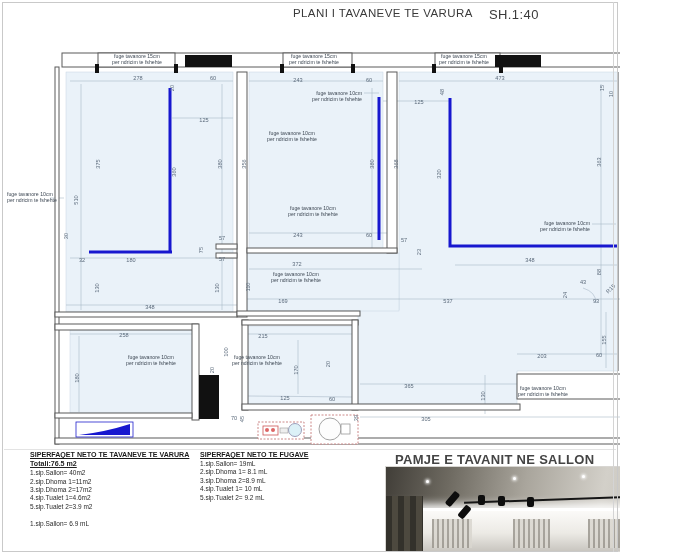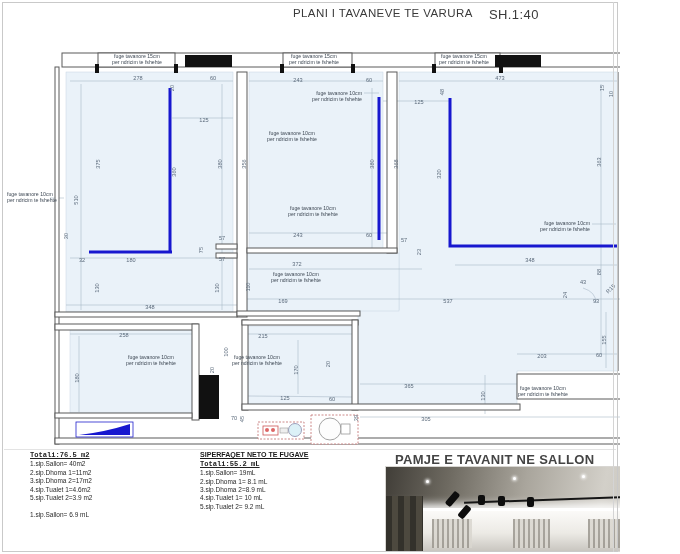--- a/index.html
+++ b/index.html
@@ -19,21 +19,21 @@
   .wall{fill:#fff;stroke:#5a5a5a;stroke-width:1;}
   .wline{stroke:#5a5a5a;stroke-width:1;fill:none;}
   .dimline{stroke:#a9b8c8;stroke-width:.6;fill:none;}
   .blk{fill:#111;}
   .led{stroke:#1717cf;stroke-width:3;fill:none;}
 
   .legend-col{position:absolute;top:451px;color:#222;}
   #legend-1{left:30px;width:172px;}
   #legend-2{left:200px;width:172px;}
   .lg-head div{font-weight:bold;font-size:7.1px;text-decoration:underline;color:#1a1a1a;line-height:1.25;}
-  .lg-total{font-weight:bold;font-size:7.1px;text-decoration:underline;line-height:1.3;font-family:Liberation Mono, monospace;}
+  .lg-total{font-weight:bold;font-size:7.1px;text-decoration:underline;line-height:1.3;}
   .lg-items div{font-size:6.5px;line-height:1.3;color:#2a2a2a;}
   .lg-block2{margin-top:9px;}
 
   #photo-caption{position:absolute;left:395px;top:452px;font-size:13px;font-weight:bold;color:#444;letter-spacing:.3px;}
   #photo{position:absolute;left:385px;top:466px;width:288px;height:84px;overflow:hidden;border:1px solid #d8d6d2;background:#efede9;}
   .ph-ceil{position:absolute;left:0;top:0;right:0;height:52%;
     background:linear-gradient(100deg,#413e38 0%,#6e6a61 22%,#a9a59c 48%,#d3d0c9 75%,#bdbab2 100%);}
   .ph-cove{position:absolute;left:0;right:0;top:49%;height:4px;background:#fff;box-shadow:0 0 9px 4px rgba(255,255,255,.95);}
   .ph-wall{position:absolute;left:0;right:0;top:52%;bottom:0;
     background:linear-gradient(180deg,#fbfaf8 0%,#eceae5 55%,#c9c6c0 100%);}
@@ -244,40 +244,42 @@
         <text x="151" y="359" class="ann" text-anchor="middle">fuge tavanore 10cm</text>
         <text x="151" y="365.2" class="ann" text-anchor="middle">per ndricim te fshehte</text>
         <text x="257" y="359" class="ann" text-anchor="middle">fuge tavanore 10cm</text>
         <text x="257" y="365.2" class="ann" text-anchor="middle">per ndricim te fshehte</text>
         <text x="543" y="390" class="ann" text-anchor="middle">fuge tavanore 10cm</text>
         <text x="543" y="396.2" class="ann" text-anchor="middle">per ndricim te fshehte</text>
       </g>
   </svg>
 
   <div id="legend-1" class="legend-col">
+    <div class="lg-head">
+        <div>SIPERFAQET NETO TE TAVANEVE TE VARURA</div>
+      </div>
     <div class="lg-total">Totali:76.5 m2</div>
     <div class="lg-items">
         <div>1.sip.Sallon= 40m2</div>
         <div>2.sip.Dhoma 1=11m2</div>
         <div>3.sip.Dhoma 2=17m2</div>
         <div>4.sip.Tualet 1=4.6m2</div>
         <div>5.sip.Tualet 2=3.9 m2</div>
       </div>
     <div class="lg-block2">
       <div class="lg-items">
           <div>1.sip.Sallon= 6.9 mL</div>
         </div>
     </div>
   </div>
 
   <div id="legend-2" class="legend-col">
     <div class="lg-head">
         <div>SIPERFAQET NETO TE FUGAVE</div>
       </div>
-    <div class="lg-total">Totali:55.2 mL</div>
     <div class="lg-items">
         <div>1.sip.Sallon= 19mL</div>
         <div>2.sip.Dhoma 1= 8.1 mL</div>
         <div>3.sip.Dhoma 2=8.9 mL</div>
         <div>4.sip.Tualet 1= 10 mL</div>
         <div>5.sip.Tualet 2= 9.2 mL</div>
       </div>
   </div>
 
   <div id="photo-caption">PAMJE E TAVANIT NE SALLON</div>

